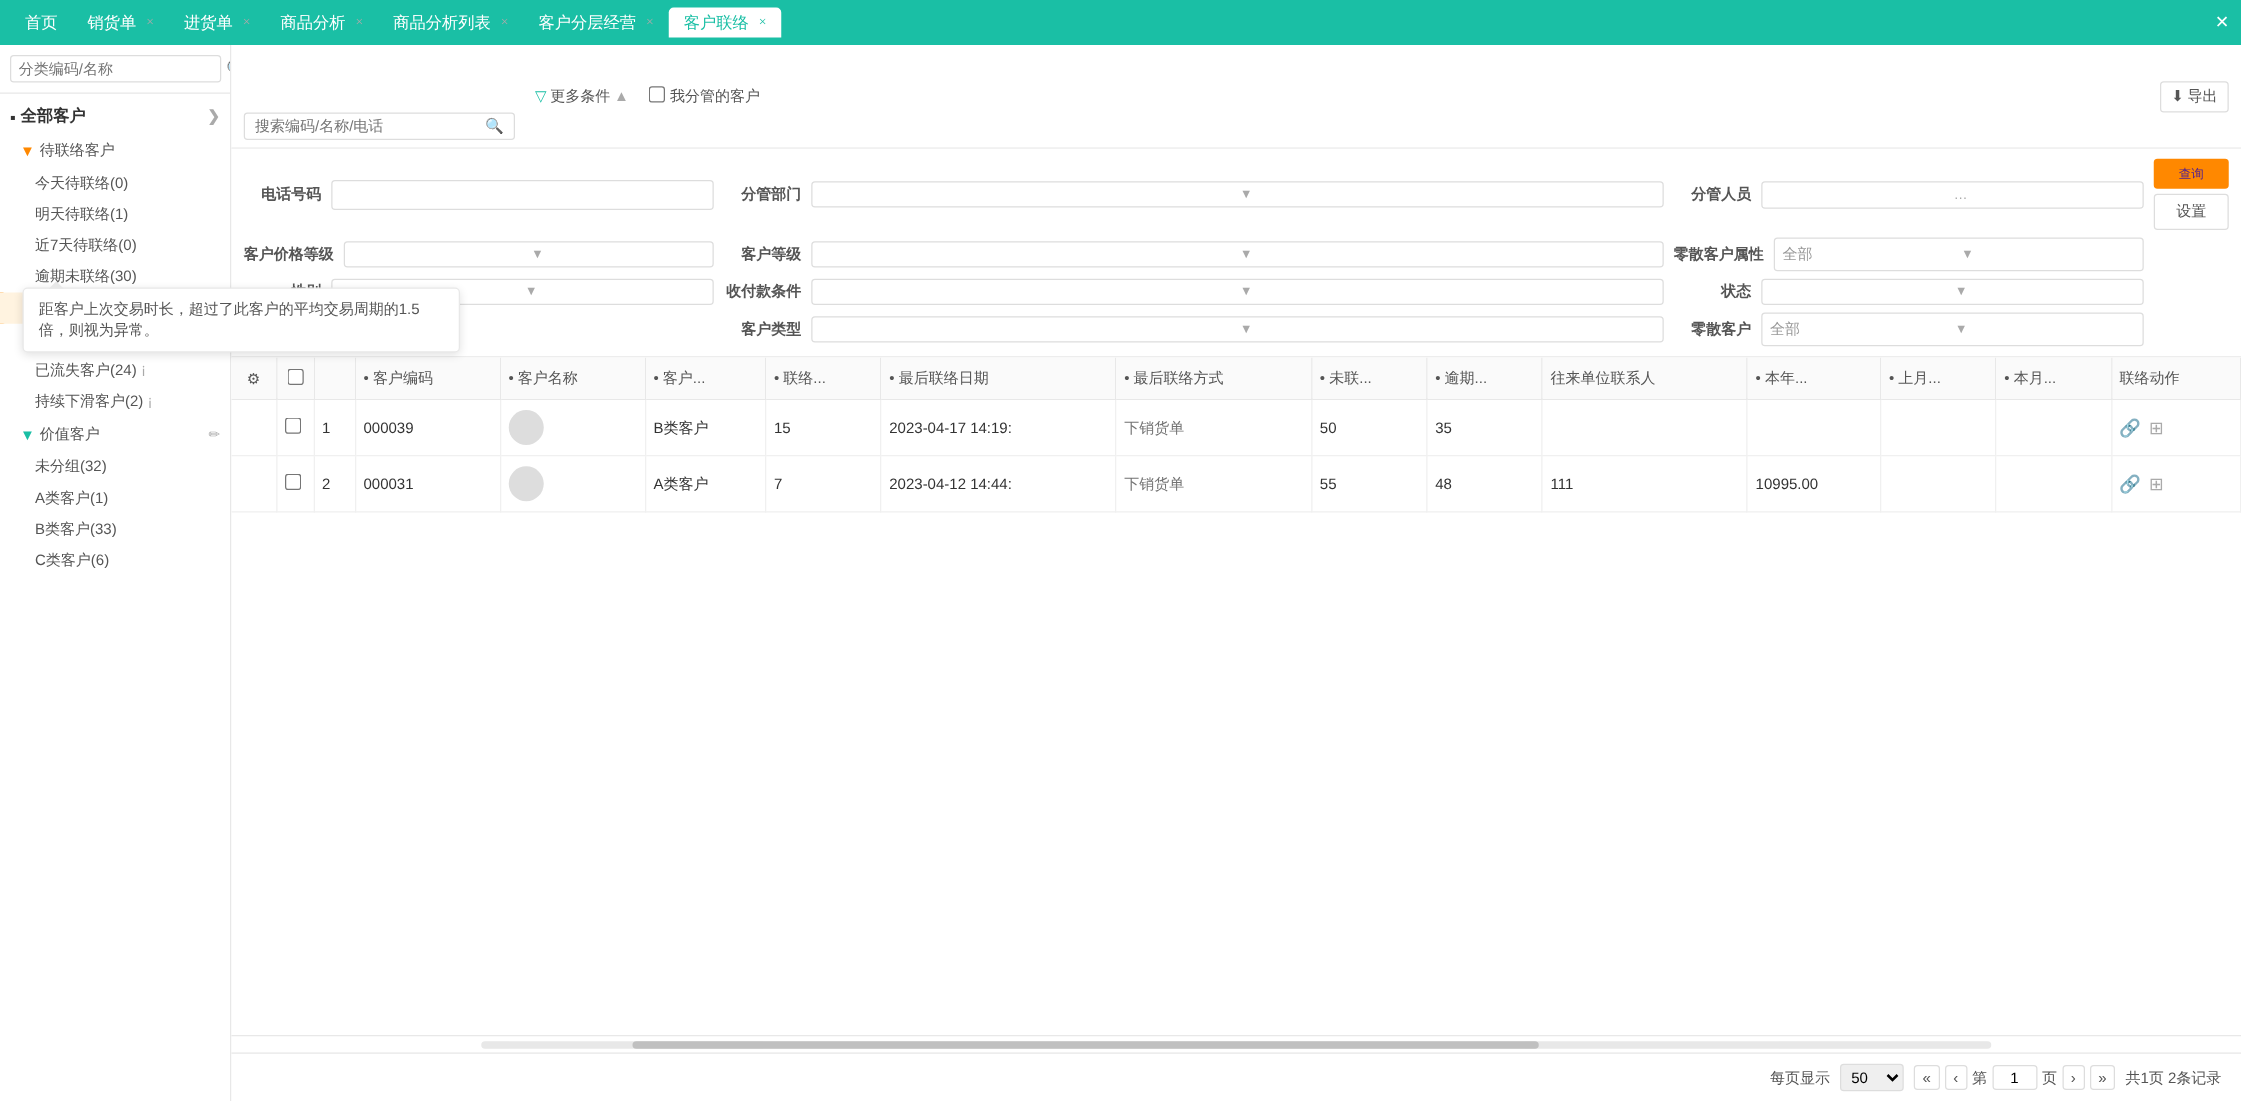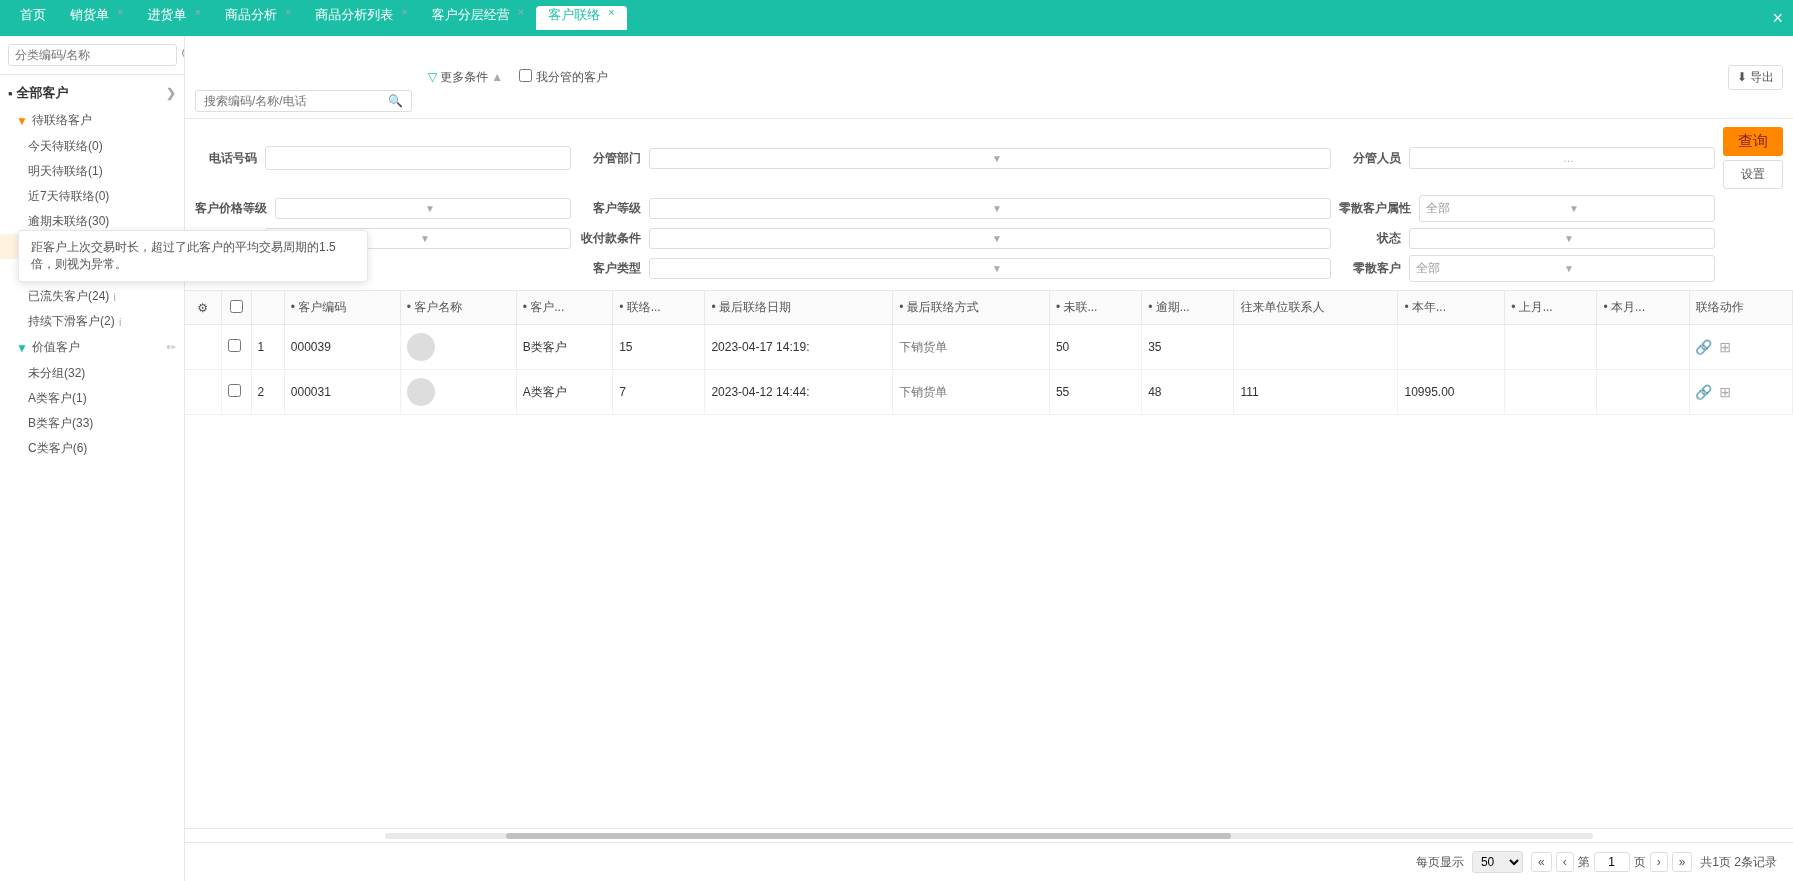--- a/index.html
+++ b/index.html
@@ -3,21 +3,21 @@
   <meta charset="utf-8">
   <style>
     * { box-sizing: border-box; margin: 0; padding: 0; }
     body { font-family: 'Microsoft YaHei', Arial, sans-serif; font-size: 12px; background: #f5f5f5; color: #333; overflow: hidden; }
 
     
     .top-nav {
       display: flex; align-items: center; background: #1abfa5; height: 36px; padding: 0 8px; position: relative;
     }
     .top-nav .nav-tab {
-      display: flex; align-items: flex-start; padding: 0 12px; height: 24px; color: #fff; font-size: 13px; cursor: pointer; white-space: nowrap; gap: 4px;
+      display: flex; align-items: center; padding: 0 12px; height: 24px; color: #fff; font-size: 13px; cursor: pointer; white-space: nowrap; gap: 4px; font-family: Liberation Serif, serif;
     }
     .top-nav .nav-tab.active {
       background: #fff; color: #1abfa5; border-radius: 4px 4px 0 0;
     }
     .top-nav .nav-tab .close-x { font-size: 11px; color: #aaa; margin-left: 4px; }
     .top-nav .nav-tab.active .close-x { color: #1abfa5; }
     .top-nav-close { position: absolute; right: 10px; top: 50%; transform: translateY(-50%); color: #fff; font-size: 18px; cursor: pointer; }
 
     
     .main-layout { display: flex; height: calc(100vh - 36px); }
@@ -54,21 +54,21 @@
     .filter-panel { background: #fff; border-bottom: 1px solid #e8e8e8; padding: 8px 10px; }
     .filter-row { display: flex; align-items: center; gap: 8px; margin-bottom: 6px; }
     .filter-row:last-child { margin-bottom: 0; }
     .filter-field { display: flex; align-items: center; flex: 1; min-width: 0; }
     .filter-label { color: #555; font-size: 12px; white-space: nowrap; min-width: 70px; text-align: right; padding-right: 8px; font-weight: bold; }
     .filter-input { flex: 1; border: 1px solid #ddd; border-radius: 3px; padding: 4px 6px; font-size: 12px; outline: none; }
     .filter-select { flex: 1; display: flex; align-items: center; border: 1px solid #ddd; border-radius: 3px; padding: 4px 6px; font-size: 12px; cursor: pointer; background: #fff; position: relative; min-width: 0; }
     .filter-select span { flex: 1; color: #999; }
     .filter-select .chevron { color: #aaa; font-size: 10px; margin-left: 4px; }
     .filter-actions { display: flex; flex-direction: column; gap: 4px; min-width: 60px; }
-    .btn-query { background: #ff8800; color: #7f1d1d; border: none; border-radius: 3px; padding: 5px 14px; font-size: 15px; cursor: pointer; }
+    .btn-query { background: #ff8800; color: #4c1d95; border: none; border-radius: 3px; padding: 5px 14px; font-size: 10px; cursor: pointer; }
     .btn-settings { background: #fff; color: #555; border: 1px solid #ddd; border-radius: 3px; padding: 5px 14px; font-size: 12px; cursor: pointer; }
     .filter-more { color: #555; font-size: 12px; cursor: pointer; white-space: nowrap; }
     .filter-field-wide { flex: 2; }
 
     
     .table-area { flex: 1; overflow: auto; background: #fff; margin: 0; }
     .data-table { width: 100%; border-collapse: collapse; font-size: 12px; }
     .data-table th { background: #fafafa; border-bottom: 1px solid #e8e8e8; border-right: 1px solid #e8e8e8; padding: 8px 6px; text-align: left; white-space: nowrap; color: #555; font-weight: normal; position: sticky; top: 0; z-index: 1; margin-left: 44px; }
     .data-table td { border-bottom: 1px solid #f0f0f0; border-right: 1px solid #f0f0f0; padding: 8px 6px; white-space: nowrap; color: #333; }
     .data-table .col-check { width: 30px; text-align: center; }

